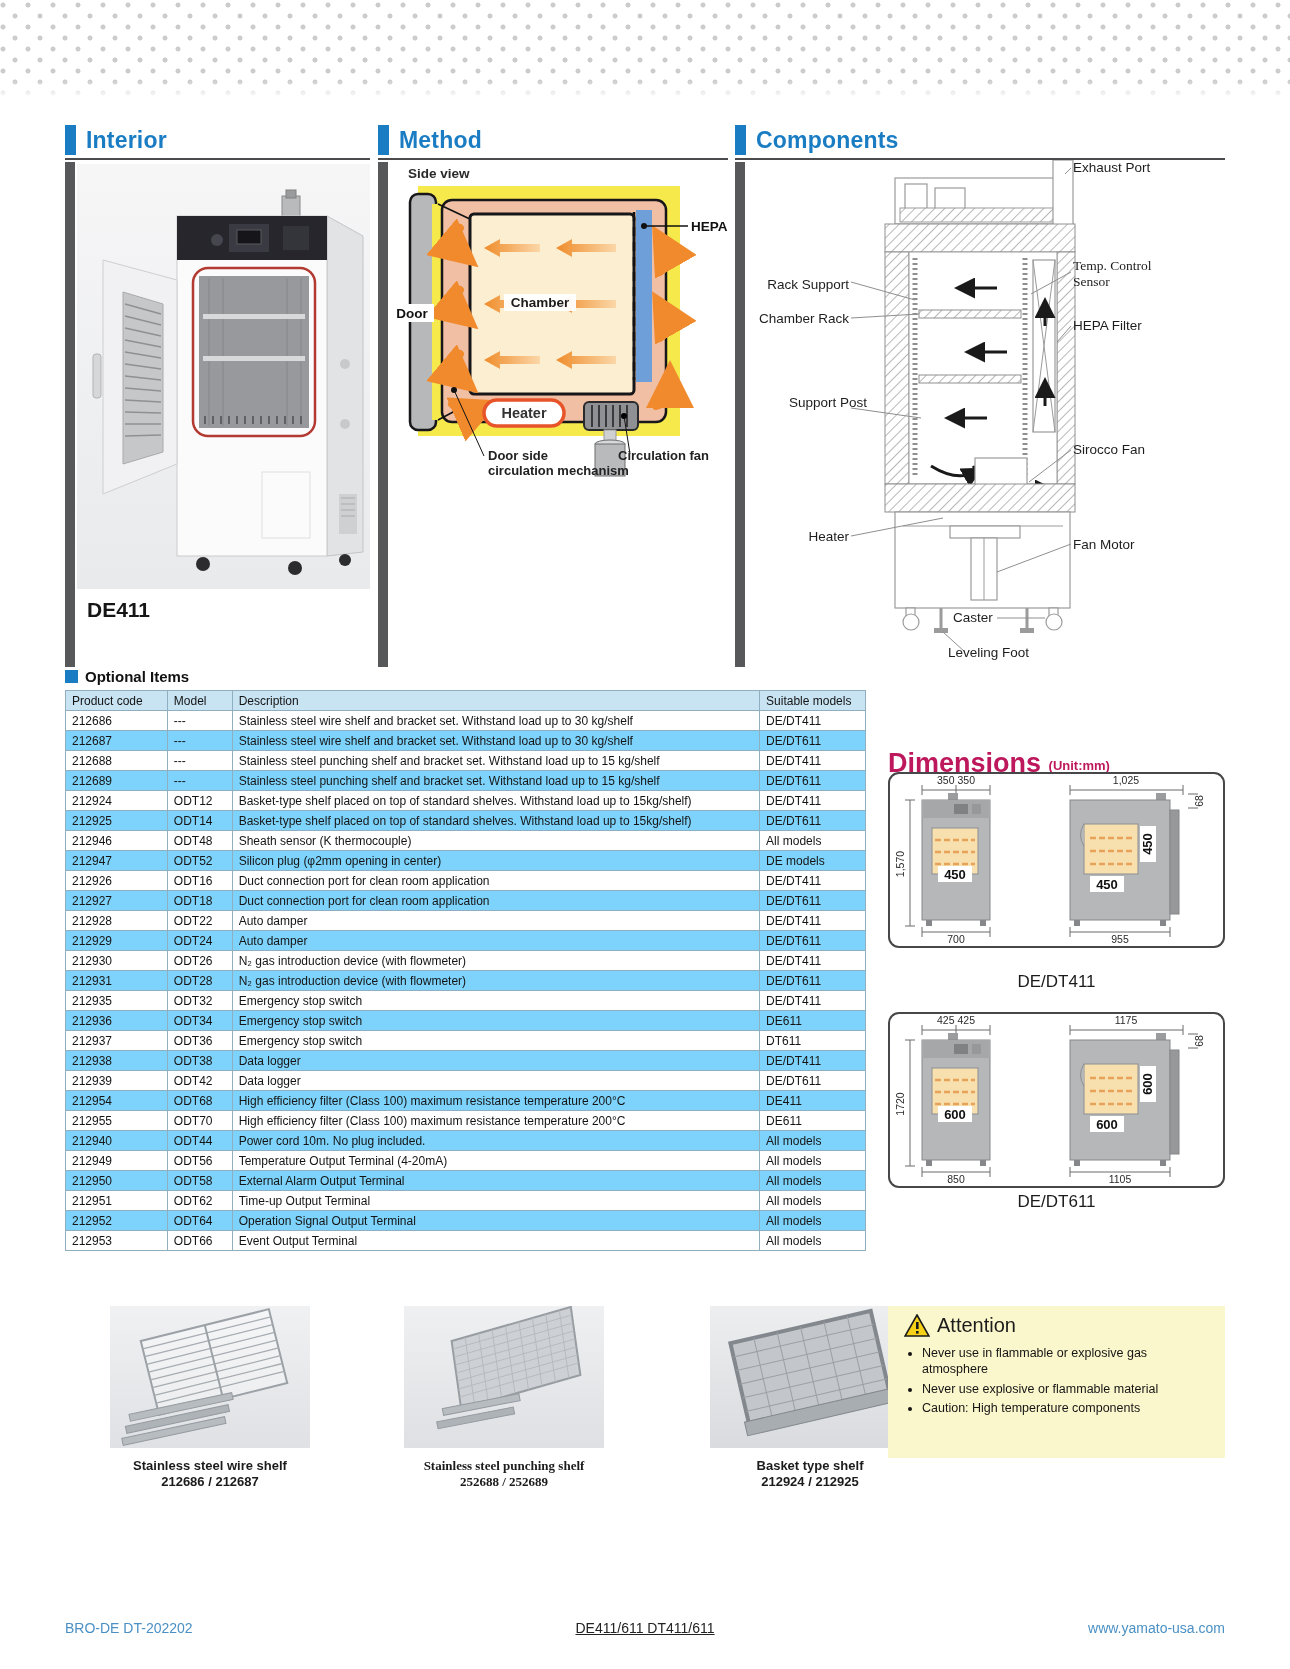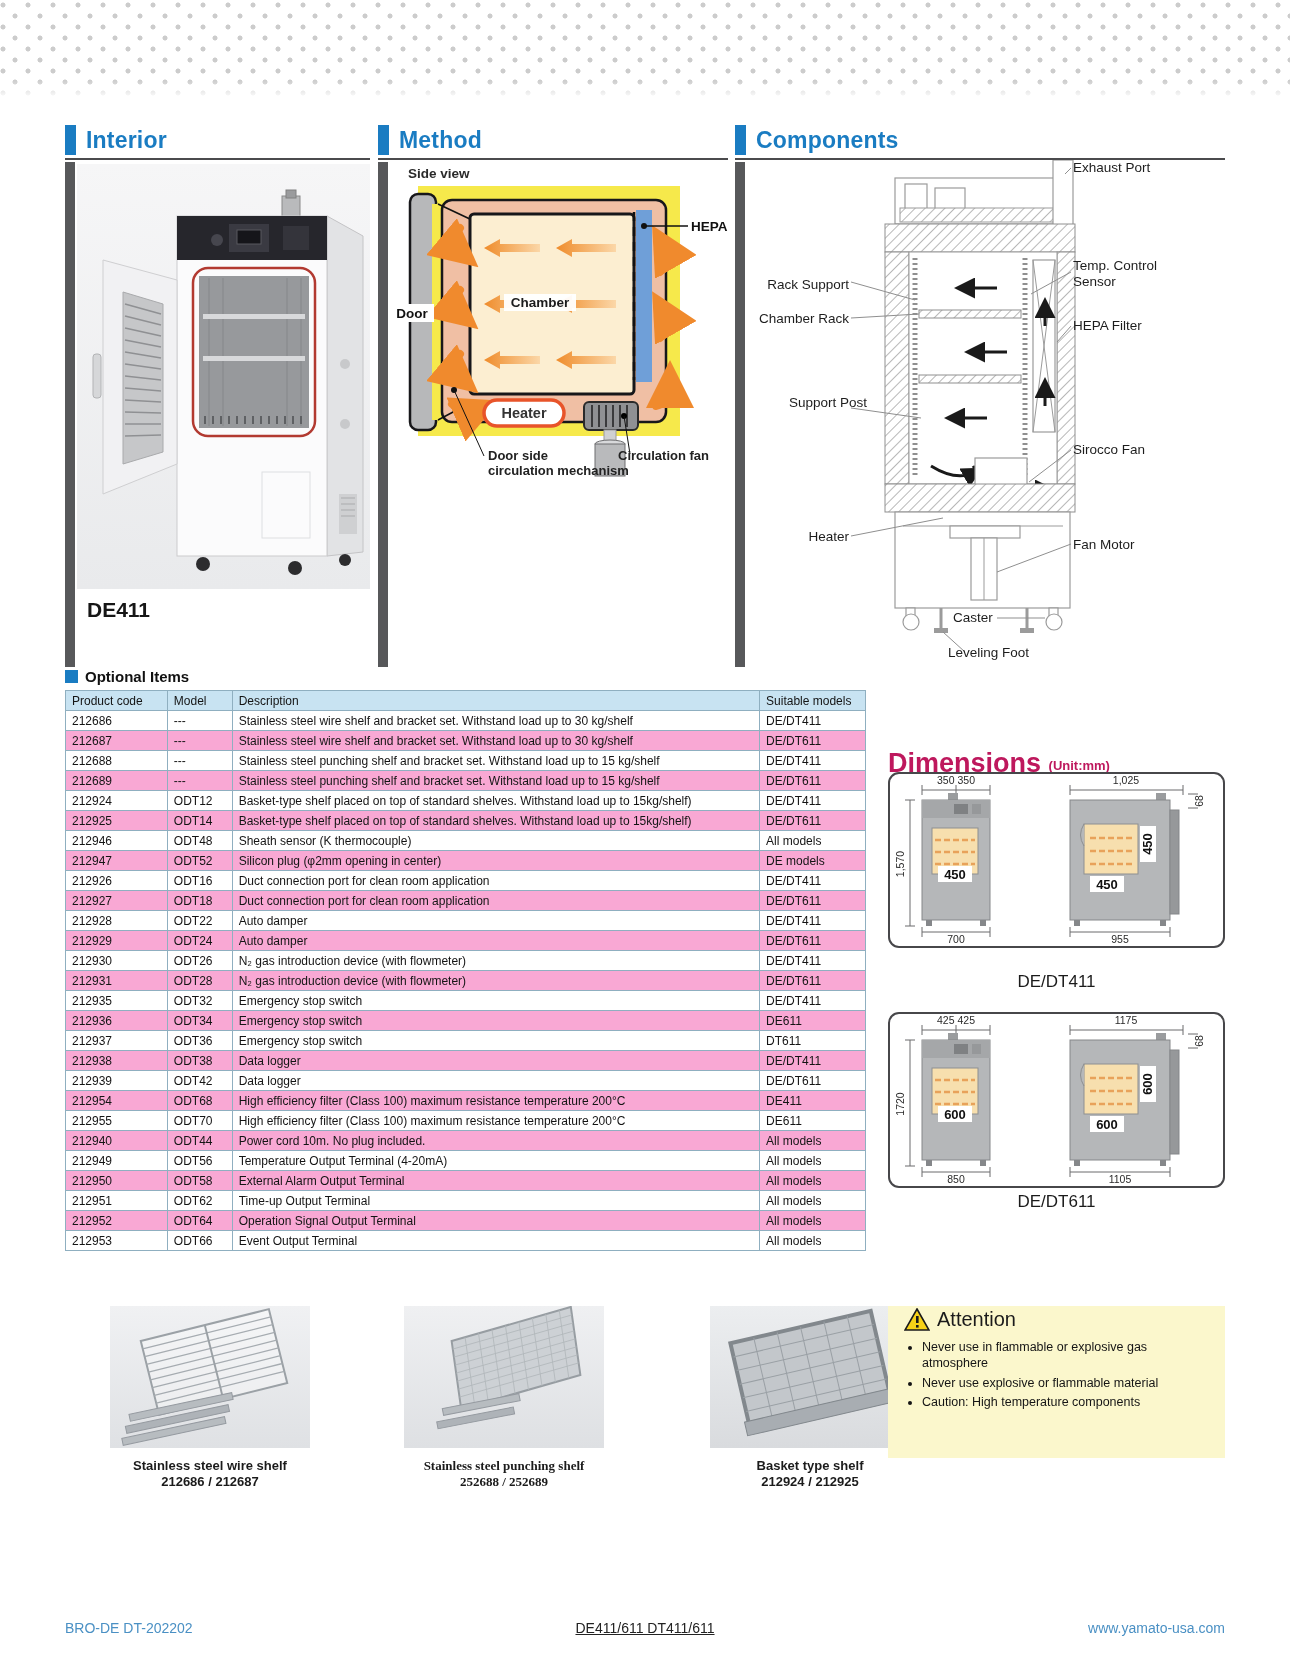--- a/index.html
+++ b/index.html
@@ -32,37 +32,37 @@
 
   
   .opt-head{position:absolute;left:65px;top:668px;display:flex;align-items:center;}
   .opt-square{width:13px;height:13px;background:#1a7cc2;margin-right:7px;}
   .opt-title{font-size:15px;font-weight:bold;color:#111;}
   table.opt{position:absolute;left:65px;top:690px;border-collapse:collapse;width:801px;
     font-size:12px;color:#141414;border:1px solid #5f7784;}
   table.opt th,table.opt td{border:1px solid #8fafc0;padding:1px 6px;height:17px;
     font-weight:normal;text-align:left;white-space:nowrap;}
   table.opt th{background:#c8e3f2;}
-  table.opt tr.alt{background:#f9a8d4;}
+  table.opt tr.alt{background:#7dd3fc;}
   table.opt col.c1{width:102px;} table.opt col.c2{width:65px;}
   table.opt col.c3{width:528px;} table.opt col.c4{width:106px;}
 
   
   .dim-title{position:absolute;left:888px;top:748px;font-size:27px;font-weight:bold;color:#be185d;}
   .dim-unit{font-size:13px;font-weight:bold;vertical-align:2px;}
   .dim-box{position:absolute;left:888px;width:333px;height:172px;border:2px solid #47474a;border-radius:11px;background:#fff;}
   .dim-cap{position:absolute;left:888px;width:337px;text-align:center;font-size:17px;color:#1b1b1b;}
 
   
   .shelf{position:absolute;top:1306px;width:200px;margin-left:44px;}
   .shelf-img{width:200px;height:142px;}
   .shelf-cap{margin-top:6px;text-align:center;font-size:13px;font-weight:bold;color:#1b1b1b;line-height:1.2;}
 
   
-  .attn{position:absolute;left:888px;top:1306px;width:337px;height:152px;background:#fbf7cc;box-sizing:border-box;padding:2px 14px 8px 16px;}
+  .attn{position:absolute;left:888px;top:1306px;width:337px;height:152px;background:#fbf7cc;box-sizing:border-box;padding:8px 14px 8px 16px;}
   .attn-head{display:flex;align-items:center;}
   .attn-title{font-size:20px;color:#1b1b1b;margin-left:7px;}
   .attn ul{margin:8px 0 0 4px;padding-left:14px;}
   .attn li{font-size:12.5px;color:#151515;line-height:1.3;margin-bottom:3px;}
 
   
   .footer{position:absolute;left:0;top:1620px;width:1290px;font-size:14px;}
   .f-left{position:absolute;left:65px;color:#4a90c4;}
   .f-center{position:absolute;left:0;width:1290px;text-align:center;color:#222;text-decoration:underline;}
   .f-right{position:absolute;right:65px;color:#4a90c4;margin-left:6px;}
@@ -338,21 +338,21 @@
           <line x1="336" y1="384" x2="262" y2="412"></line>
           <line x1="116" y1="122" x2="180" y2="140"></line>
           <line x1="116" y1="158" x2="184" y2="154"></line>
           <line x1="116" y1="248" x2="186" y2="258"></line>
           <line x1="116" y1="376" x2="208" y2="358"></line>
           <line x1="262" y1="458" x2="310" y2="458"></line>
           <line x1="230" y1="492" x2="208" y2="472"></line>
         </g>
       </svg>
       <div class="clabel r" style="top:0px;">Exhaust Port</div>
-      <div class="clabel r" style="top:98px;width:110px;">Temp. Control Sensor</div>
+      <div class="clabel r" style="top:98px;width:110px;font-family:Liberation Serif, serif;">Temp. Control Sensor</div>
       <div class="clabel r" style="top:158px;">HEPA Filter</div>
       <div class="clabel r" style="top:282px;">Sirocco Fan</div>
       <div class="clabel r" style="top:377px;">Fan Motor</div>
       <div class="clabel l" style="top:117px;">Rack Support</div>
       <div class="clabel l" style="top:151px;">Chamber Rack</div>
       <div class="clabel l" style="top:235px;padding-left:18px;">Support Post</div>
       <div class="clabel l" style="top:369px;">Heater</div>
       <div class="clabel" style="left:218px;top:450px;">Caster</div>
       <div class="clabel" style="left:213px;top:485px;">Leveling Foot</div>
     </div>

